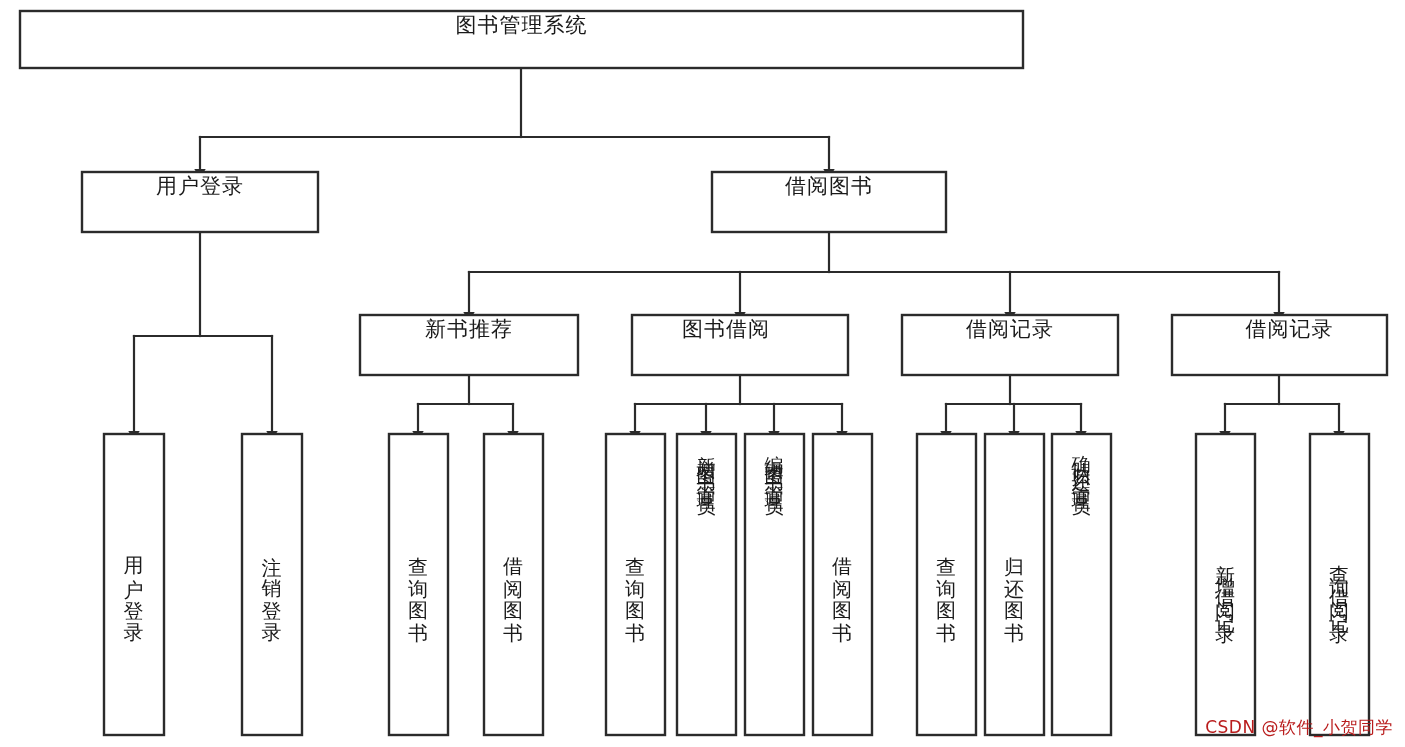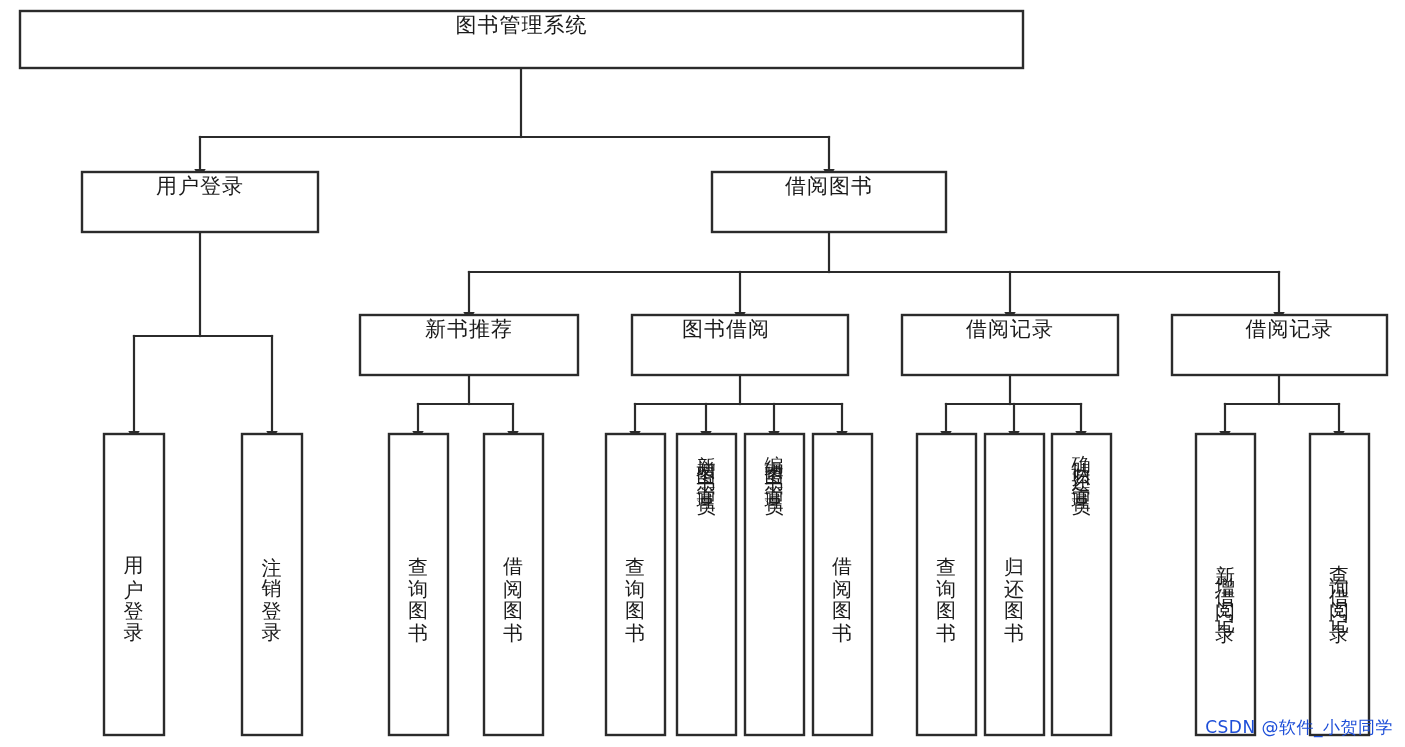--- a/index.html
+++ b/index.html
@@ -69,21 +69,21 @@
     color: #1a1a1a;
     letter-spacing: 1px;
     white-space: nowrap;
   }
   #watermark {
     position: absolute;
     right: 12px;
     bottom: 8px;
     font-family: "DejaVu Sans", "Liberation Sans", sans-serif;
     font-size: 17px;
-    color: #1d4ed8;
+    color: #b91c1c;
     letter-spacing: 0.5px;
     white-space: nowrap;
     pointer-events: none;
   }
 </style>
 </head>
 <body>
 
 <div id="diagram-root">
 

